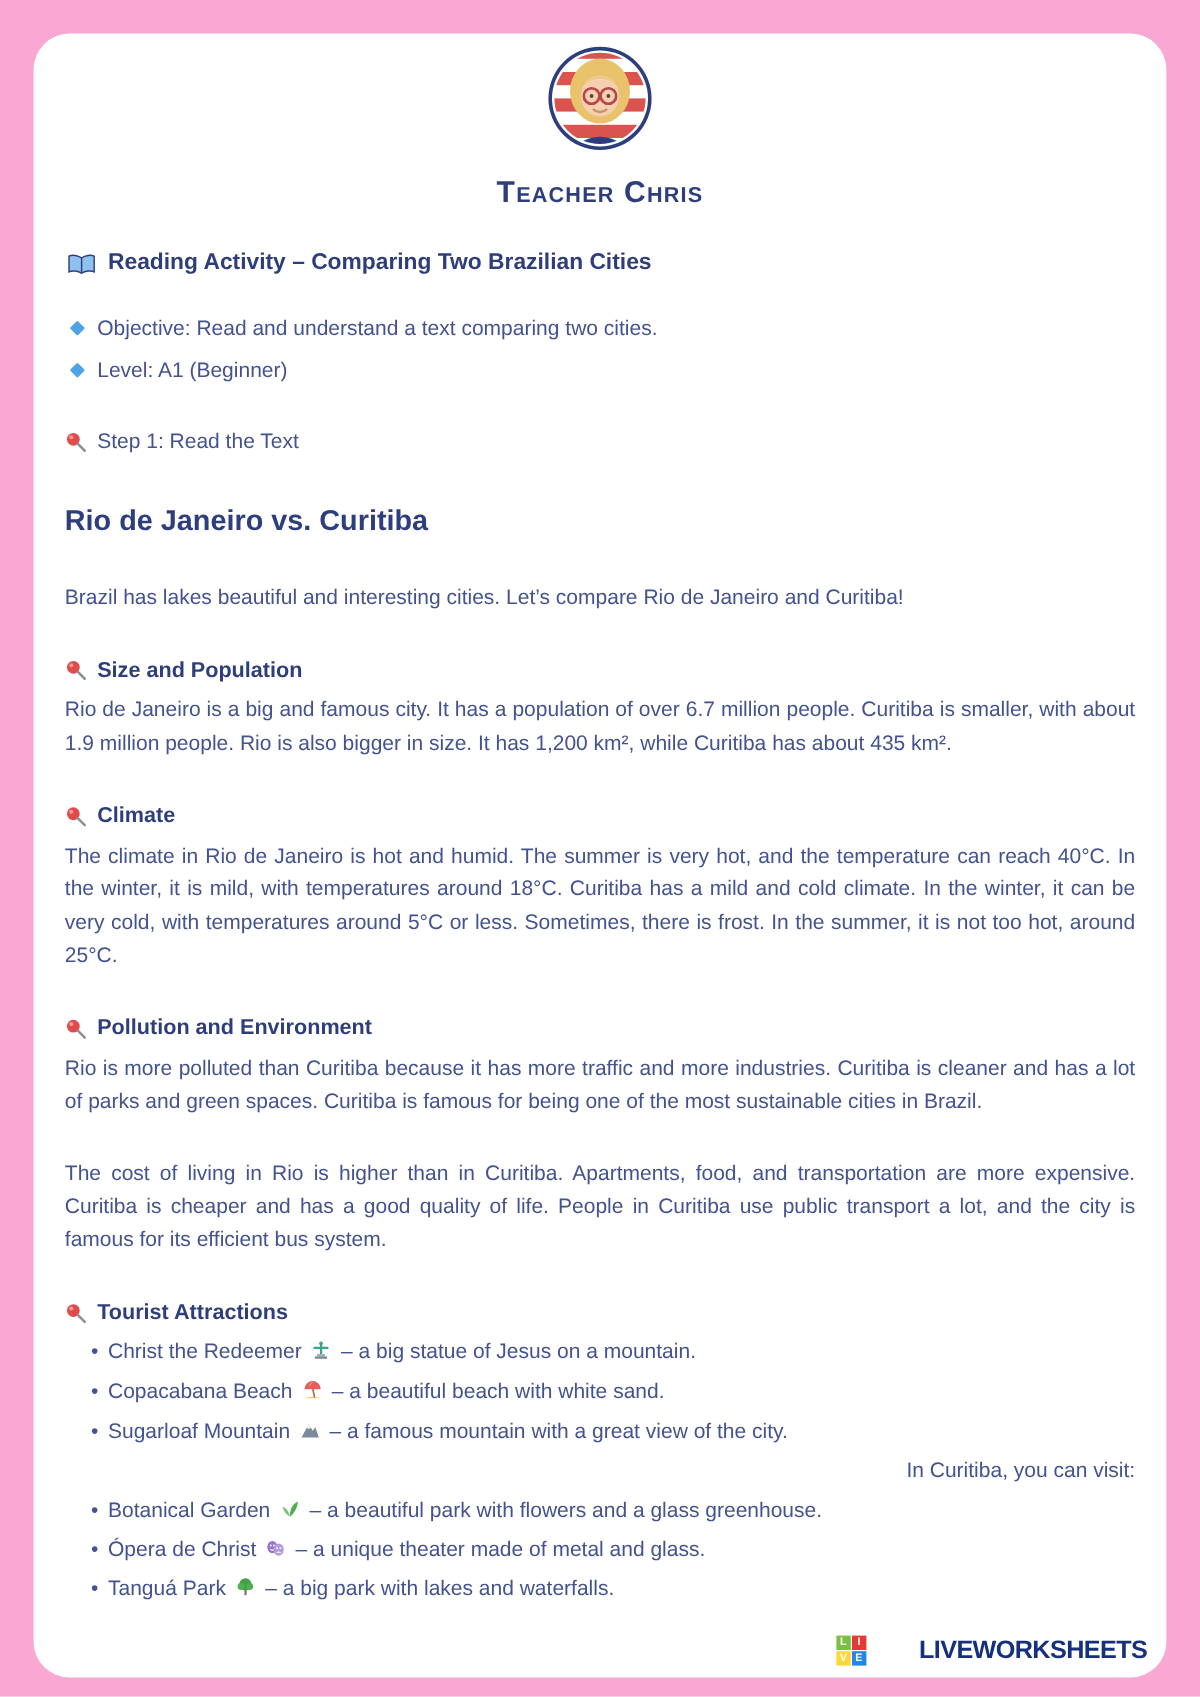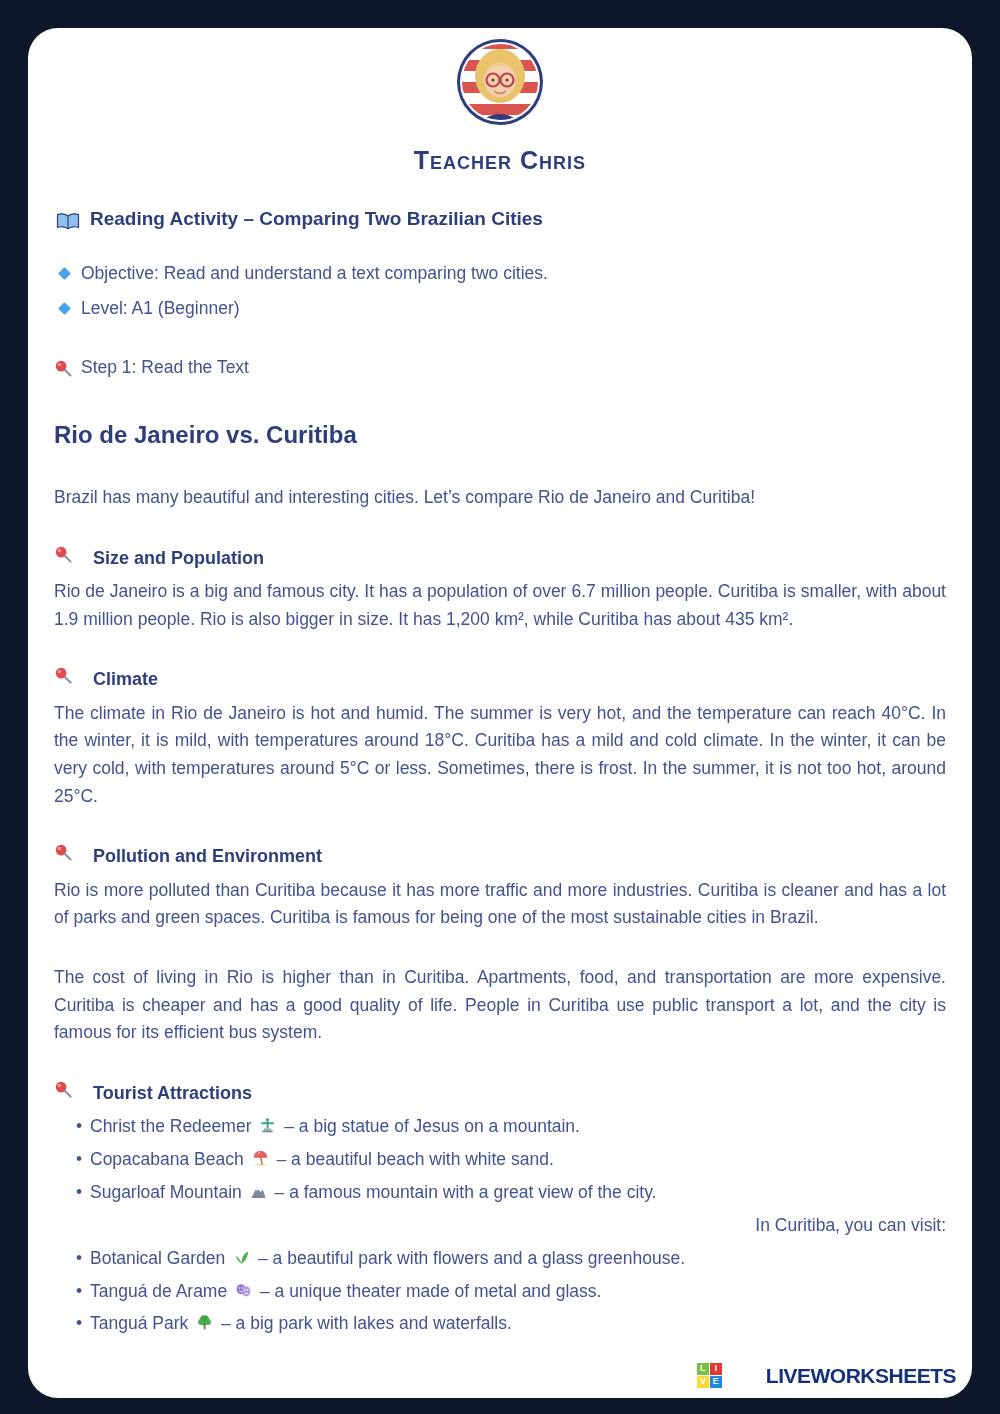--- a/index.html
+++ b/index.html
@@ -7,21 +7,21 @@
     padding: 0;
     width: 1000px;
     height: 1414px;
     overflow: hidden;
     font-family: "Liberation Sans", "DejaVu Sans", sans-serif;
   }
   .page {
     position: relative;
     width: 1000px;
     height: 1414px;
-    background: #0f172a;
+    background: #f9a8d4;
   }
   .card {
     position: absolute;
     top: 28px; left: 28px; right: 28px; bottom: 16px;
     background: #ffffff;
     border-radius: 30px;
     box-sizing: border-box;
     padding: 10px 26px 0 26px;
   }
   .avatar-wrap { text-align: center; margin-top: 0; }
@@ -64,21 +64,22 @@
     color: #2e3e7c;
   }
   .para { margin: 30px 0 0 0; text-align: justify; }
   .section { margin-top: 32px; }
   .section-title {
     margin: 0 0 6px 0;
     font-size: 18px;
     font-weight: 700;
     color: #2e3e7c;
     display: flex;
-    gap: 20px;
+    align-items: center;
+    gap: 8px;
   }
   .section-body { margin: 0; text-align: justify; }
   ul.attractions { list-style: none; margin: 4px 0 0 0; padding: 0 0 0 14px; }
   ul.attractions li { margin: 5px 0; display: flex; align-items: baseline; }
   .bullet-dot { display: inline-block; width: 22px; text-align: center; flex: 0 0 auto; }
   .attr-text { display: inline; }
   .inline-icon { display: inline-block; width: 19px; height: 17px; vertical-align: -2px; margin: 0 2px; }
   .list-intro { margin: 6px 0 0 0; text-align: right; }
   .footer-logo {
     position: absolute;
@@ -175,21 +176,21 @@
           <circle cx="7.5" cy="7.5" r="5.6" fill="#e04b4b"></circle>
           <circle cx="5.7" cy="5.7" r="1.8" fill="#f29b9b"></circle>
           <line x1="11.5" y1="11.5" x2="17.5" y2="17.5" stroke="#8a8f9c" stroke-width="2.2" stroke-linecap="round"></line>
         </svg>
       </span>
       <span>Step 1: Read the Text</span>
     </div>
 
     <h3 class="reading-heading">Rio de Janeiro vs. Curitiba</h3>
 
-    <p class="para">Brazil has many beautiful and interesting cities. Let’s compare Rio de Janeiro and Curitiba!</p>
+    <p class="para">Brazil has lakes beautiful and interesting cities. Let’s compare Rio de Janeiro and Curitiba!</p>
 
     <div class="section">
       <h4 class="section-title">
         <span class="pin-icon">
           <svg viewBox="0 0 20 20" width="19" height="19">
               <circle cx="7.5" cy="7.5" r="5.6" fill="#e04b4b"></circle>
               <circle cx="5.7" cy="5.7" r="1.8" fill="#f29b9b"></circle>
               <line x1="11.5" y1="11.5" x2="17.5" y2="17.5" stroke="#8a8f9c" stroke-width="2.2" stroke-linecap="round"></line>
             </svg>
         </span>
@@ -301,21 +302,21 @@
                 <path d="M10 17.5 C10 10 13 4.5 18 2.8 C17 10 14 14.5 10 17.5 Z" fill="#4caf50"></path>
                 <path d="M10 17.5 C9 12.5 7 9.5 2.8 7.5 C4 12.5 7 15.5 10 17.5 Z" fill="#73c377"></path>
               </svg>
             </span>
             <span>– a beautiful park with flowers and a glass greenhouse.</span>
           </span>
         </li>
         <li>
           <span class="bullet-dot">•</span>
           <span class="attr-text">
-            <span>Tanguá de Arame</span>
+            <span>Ópera de Christ</span>
             <span class="inline-icon">
               <svg viewBox="0 0 20 20" width="19" height="17">
                 <ellipse cx="7" cy="8.5" rx="5" ry="6" fill="#9575cd"></ellipse>
                 <circle cx="5.4" cy="7" r="0.9" fill="#ffffff"></circle>
                 <circle cx="8.6" cy="7" r="0.9" fill="#ffffff"></circle>
                 <path d="M5 10.5 Q7 12.5 9 10.5" stroke="#ffffff" stroke-width="1" fill="none"></path>
                 <ellipse cx="13.2" cy="11" rx="5" ry="6" fill="#b39ddb"></ellipse>
                 <circle cx="11.6" cy="9.5" r="0.9" fill="#ffffff"></circle>
                 <circle cx="14.8" cy="9.5" r="0.9" fill="#ffffff"></circle>
                 <path d="M11.2 14.2 Q13.2 12.4 15.2 14.2" stroke="#ffffff" stroke-width="1" fill="none"></path>

